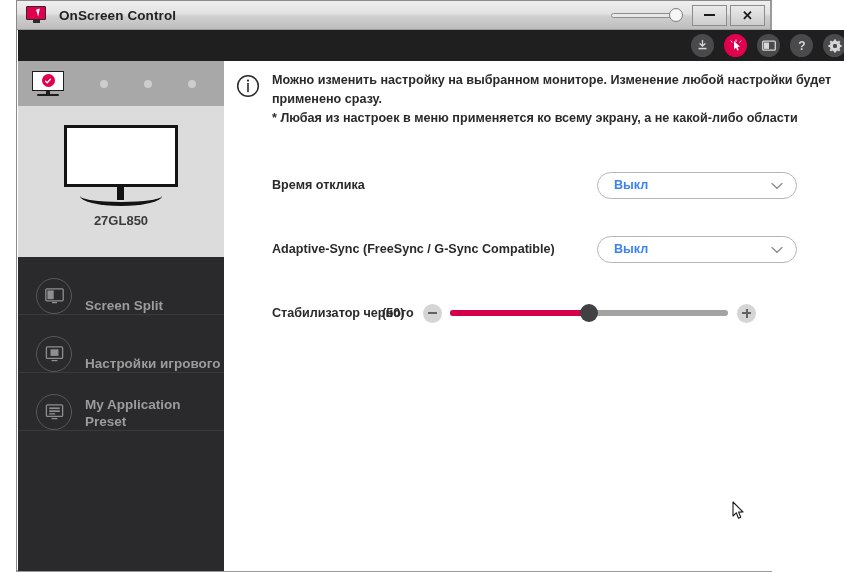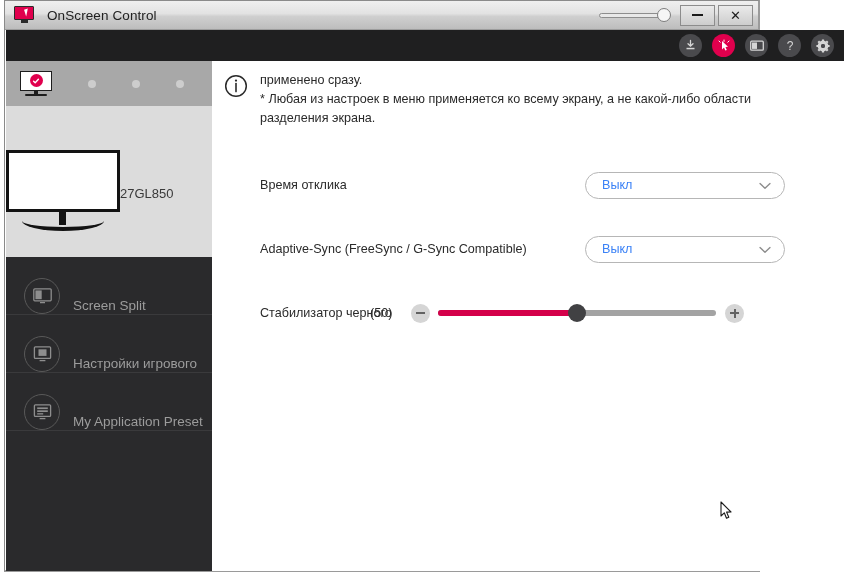--- a/index.html
+++ b/index.html
@@ -10,28 +10,29 @@
   body {
     width: 844px;
     height: 572px;
     font-family: "Liberation Sans", sans-serif;
     overflow: hidden;
   }
 
   
   #window {
     position: absolute;
-    left: 4px; top: 0;
+    left: 16px; top: 0;
     width: 756px;
     height: 572px;
     box-sizing: border-box;
     background: #ffffff;
     border: 1px solid #8a8a8a;
     border-right: 2px solid #9a9a9a;
     border-bottom: 2px solid #9a9a9a;
+    font-weight: bold;
   }
 
   
   #titlebar {
     position: absolute;
     left: 0; top: 0;
     width: 100%;
     height: 29px;
     box-sizing: border-box;
     background: linear-gradient(to bottom, #efefef 0%, #e2e2e2 45%, #cfcfcf 55%, #bdbdbd 100%);
@@ -217,21 +218,21 @@
     border-radius: 50%;
     background: #cdcdcd;
     margin-right: 36px;
     flex: none;
   }
 
   #monitor-preview {
     height: 151px;
     background: #dcdcdc;
     display: flex;
-    flex-direction: row;
+    flex-direction: column;
     align-items: center;
     justify-content: flex-start;
     padding-top: 19px;
     box-sizing: border-box;
   }
   .big-monitor {
     position: relative;
     width: 114px;
     height: 83px;
   }
@@ -570,23 +571,23 @@
 
     <div id="info-box">
       <span class="info-icon-wrap">
         <svg width="24" height="24" viewBox="0 0 24 24">
           <circle cx="12" cy="12" r="10.3" fill="none" stroke="#2a2a2a" stroke-width="1.5"></circle>
           <circle cx="12" cy="6.6" r="1.15" fill="#2a2a2a"></circle>
           <path d="M12 9.6 V17.6" stroke="#2a2a2a" stroke-width="1.6" stroke-linecap="round"></path>
         </svg>
       </span>
       <div id="info-text">
+        <span class="line">Можно изменить настройку на выбранном мониторе. Изменение любой настройки будет</span>
         <span class="line">применено сразу.</span>
         <span class="line">* Любая из настроек в меню применяется ко всему экрану, а не какой-либо области</span>
-        <span class="line">разделения экрана.</span>
       </div>
     </div>
 
     <div class="setting-row row-rel" id="row-response">
       <span class="setting-label">Время отклика</span>
       <div class="dropdown">
         <span class="dd-value">Выкл</span>
         <span class="dd-chevron">
           <svg width="12" height="8" viewBox="0 0 12 8">
             <path d="M1 1.6 L6 6.2 L11 1.6" fill="none" stroke="#8d8d8d" stroke-width="1.4" stroke-linecap="round" stroke-linejoin="round"></path>

